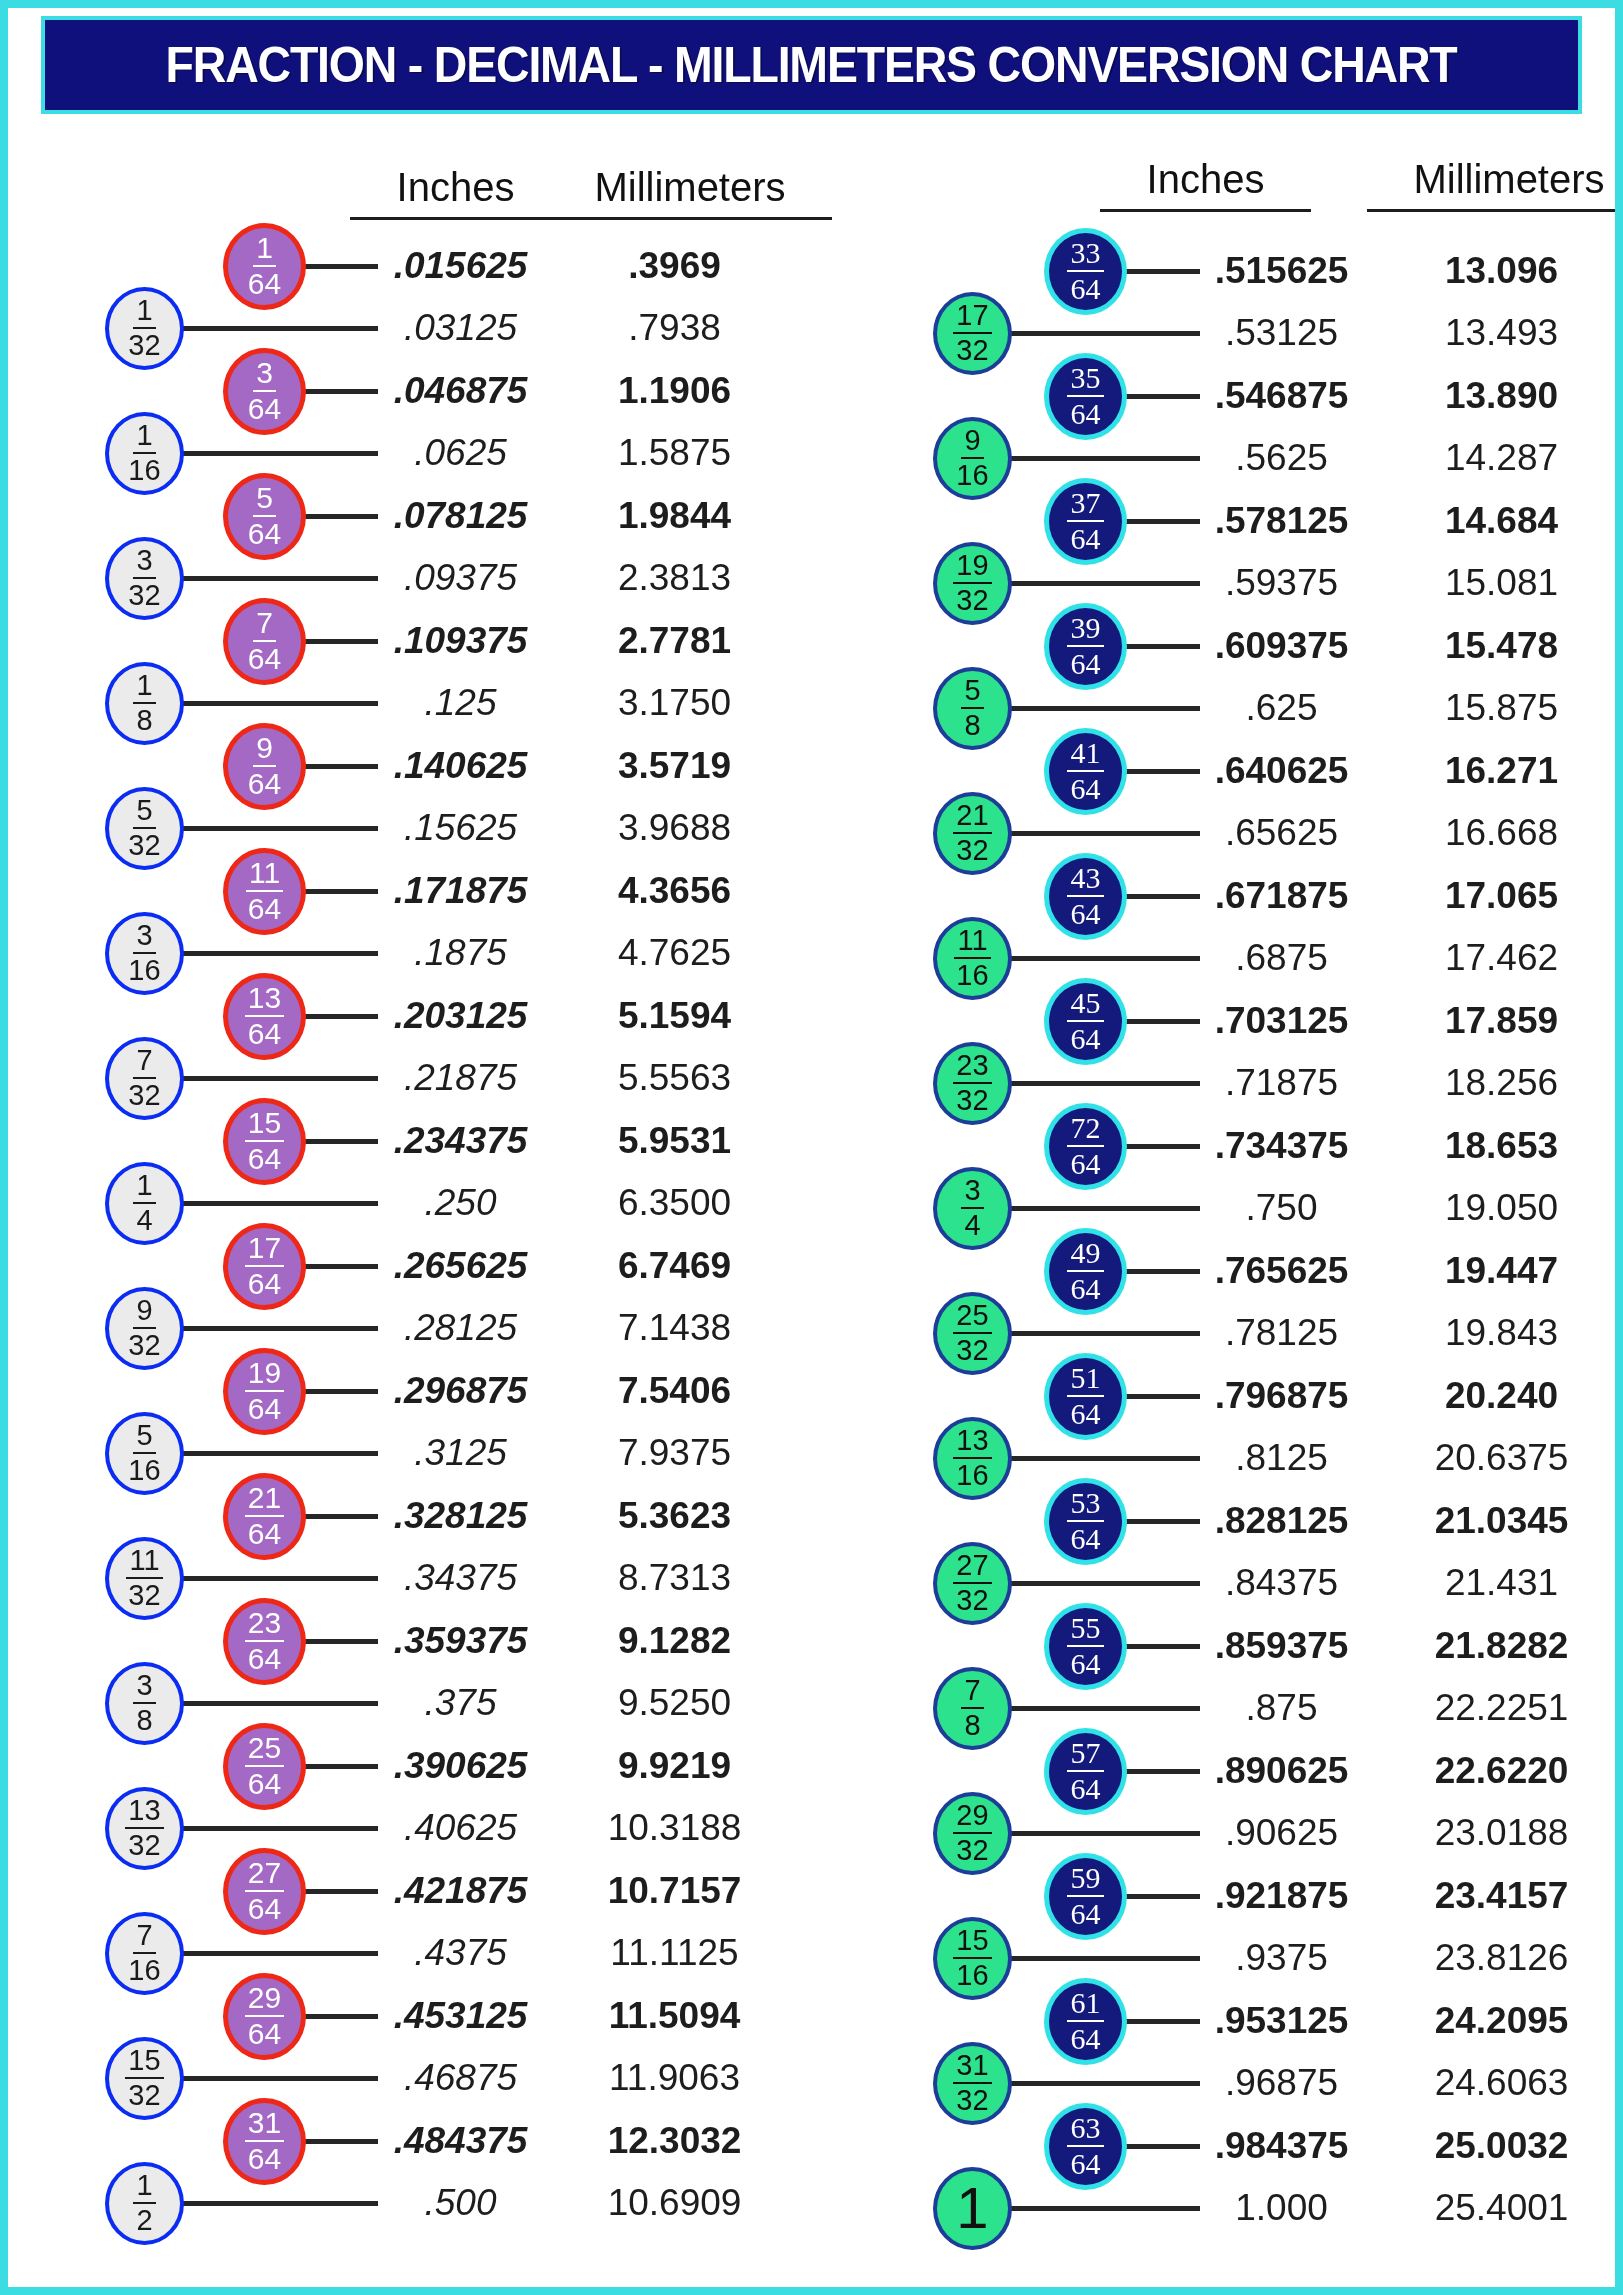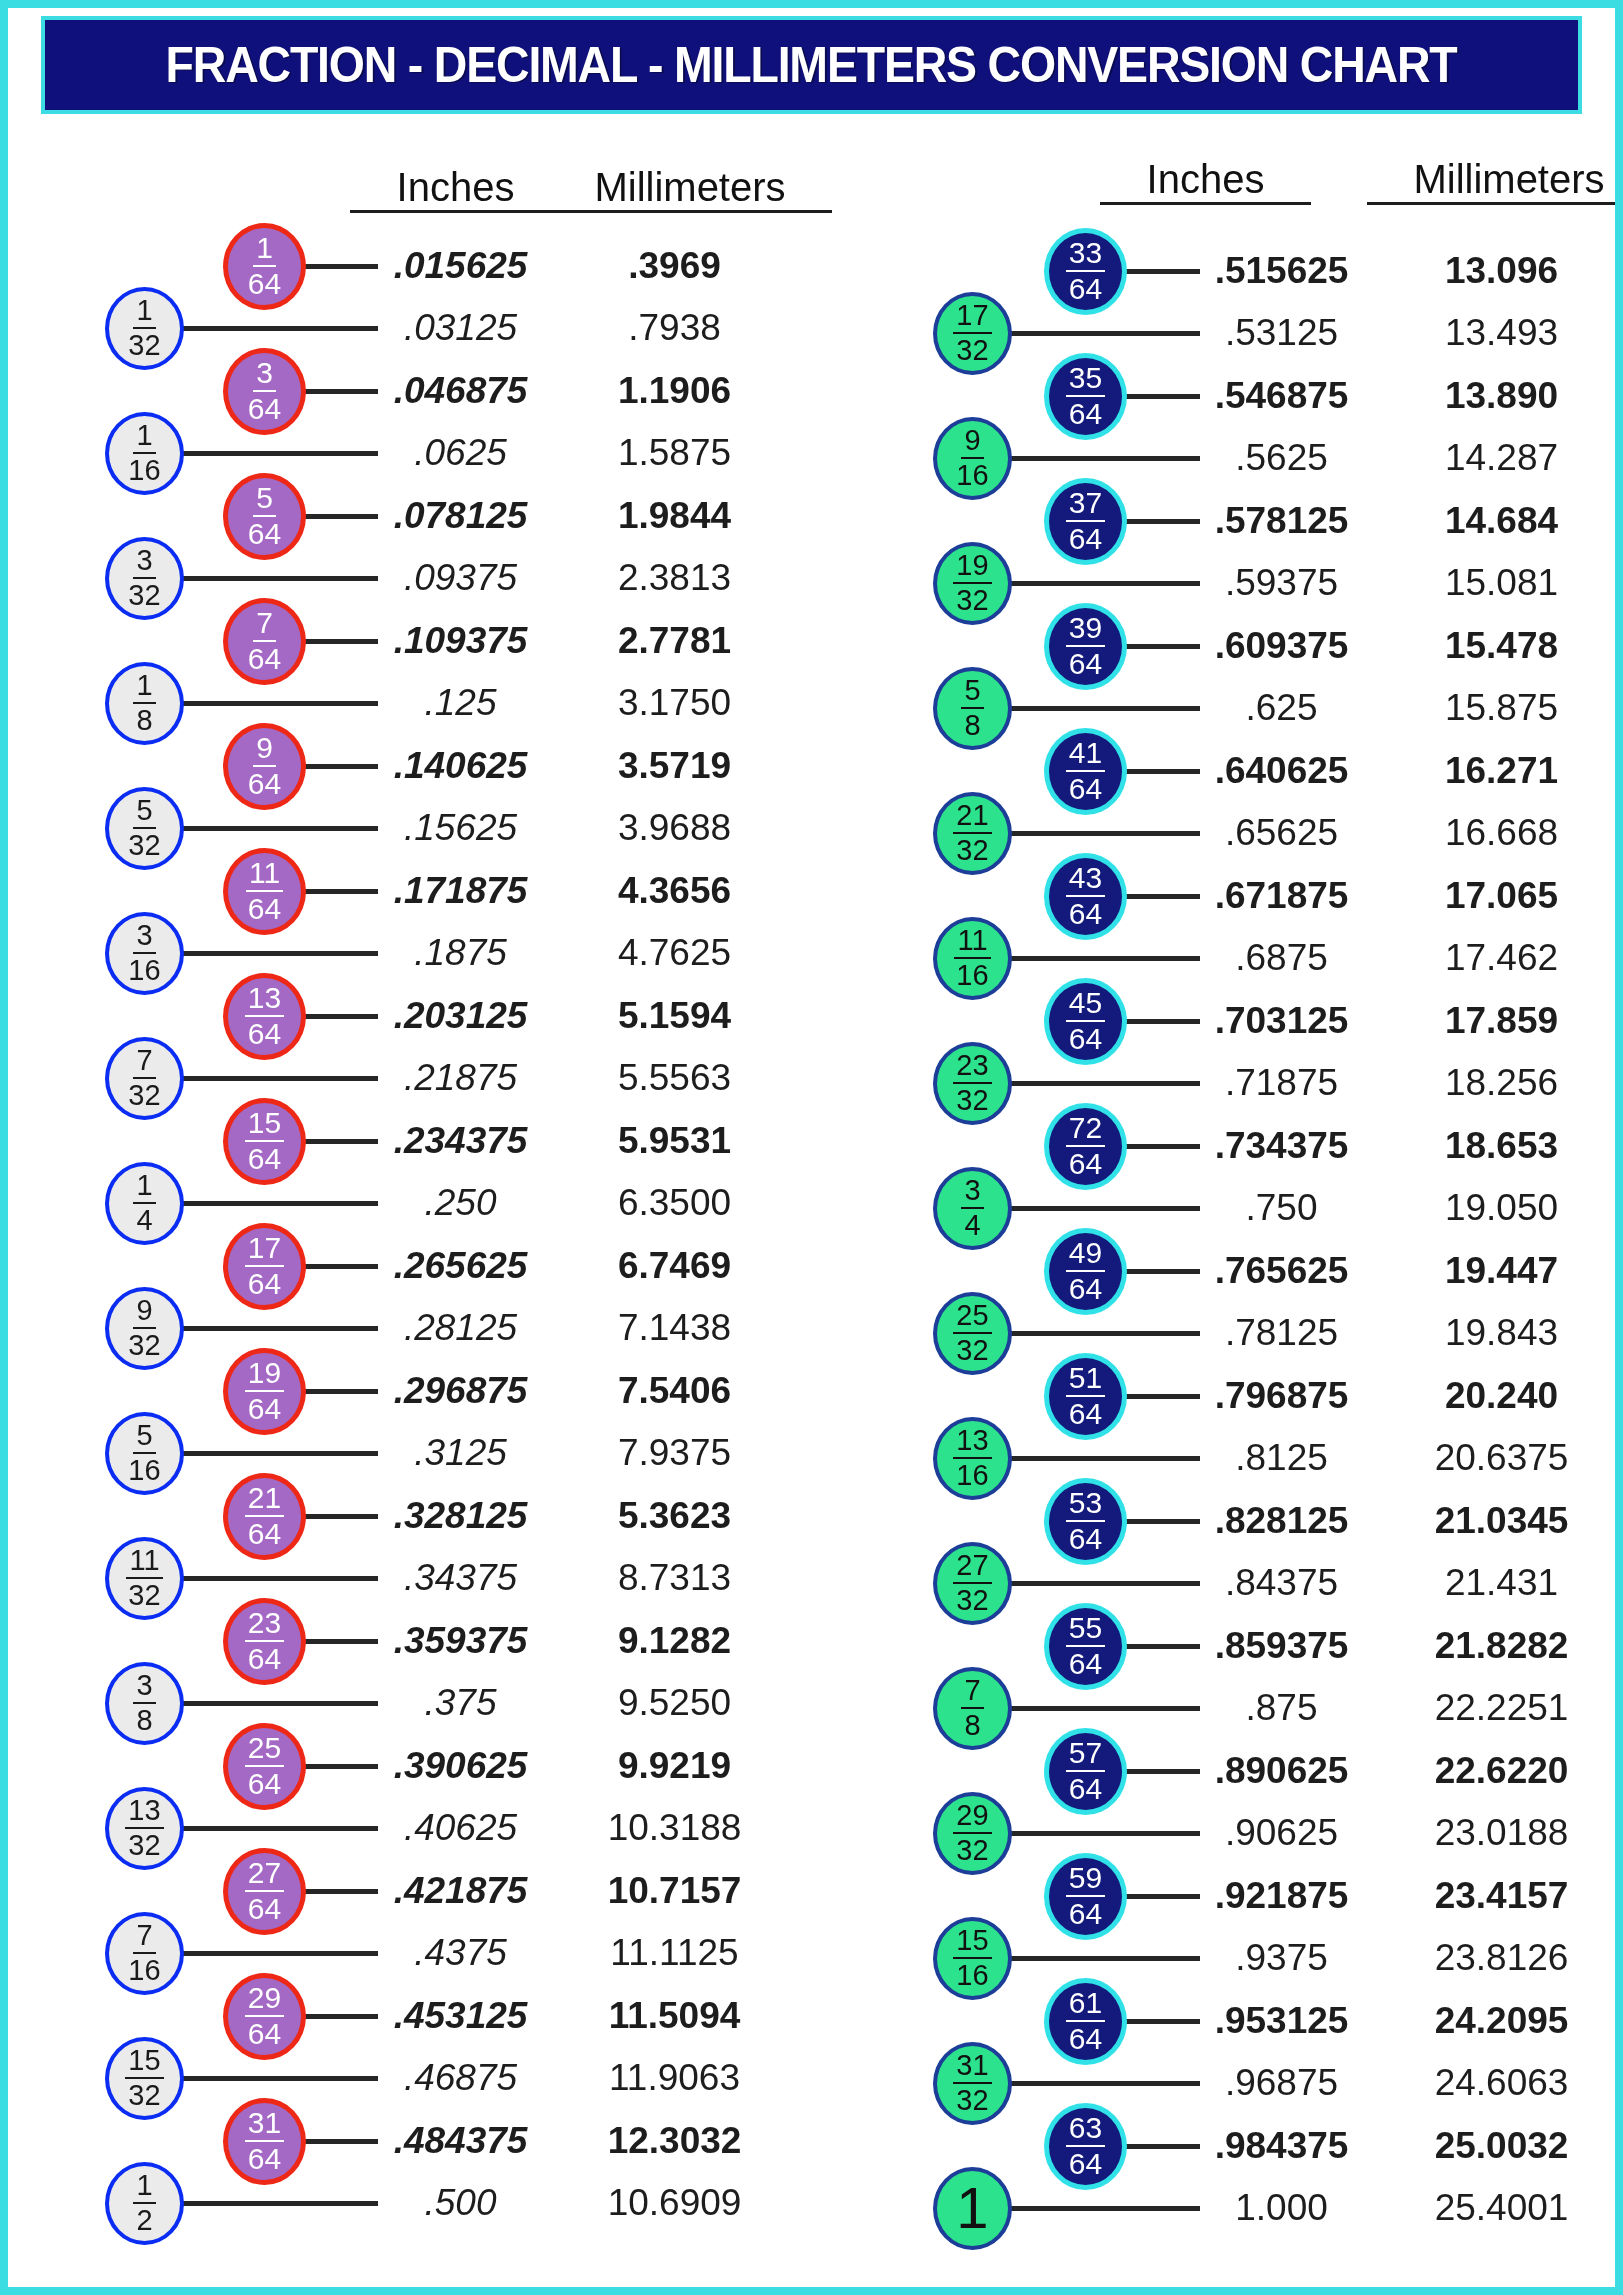--- a/index.html
+++ b/index.html
@@ -12,21 +12,21 @@
     position:absolute; left:33px; top:8px; width:1541px; height:98px;
     background:var(--navy, #10107c); border:4.6px solid var(--frame, #3cdde2);
     box-sizing:border-box; display:flex; align-items:center; justify-content:center;
   }
   .title-bar .tt {
     color:#fff; font-size:50px; font-weight:bold; letter-spacing:-1.3px; white-space:nowrap;
     transform:scaleX(0.93); transform-origin:center; text-shadow:2px 1.3px 0 rgba(0,0,0,0.35);
   }
   .hdr {
     position:absolute; text-align:center; font-size:40px; color:#111;
-    border-bottom:3.3px solid #1d1d1d; padding-bottom:0;
+    border-bottom:3.3px solid #1d1d1d; padding-bottom:7px;
   }
   .h-in0 { left:342px;  width:211px; top:157px; }
   .h-mm0 { left:540px;  width:284px; top:157px; }
   .h-in1 { left:1092px; width:211px; top:149px; }
   .h-mm1 { left:1359px; width:284px; top:149px; }
 
   .rows { position:absolute; left:0; width:1623px; }
   #col0 { top:227px; height:2002px; }
   #col1 { top:232px; height:2002px; }
 
@@ -42,21 +42,21 @@
 
   
   .c0.r64 .circle { background:var(--purple,#a469c5); border-color:var(--red,#ee2817); color:#fff; }
   .c0.rc  .circle { background:var(--lightgray,#ebebeb); border-color:var(--blue,#0b2cf2); color:#1a1a1a; }
   
   .c1.r64 .circle { background:var(--darknavy,#131a7c); border-color:var(--cyan,#30e2e8); color:#fff; }
   .c1.rc  .circle { background:var(--green,#2de28c); border-color:var(--navyborder,#1c3e99); color:#111; }
 
   .c0.r64 .circle { left:215px; }
   .c0.rc  .circle { left:97px; }
-  .c1.r64 .circle { left:1036px; }
+  .c1.r64 .circle { left:1036px;font-family:Liberation Serif, serif; }
   .c1.rc  .circle { left:925px; }
 
   .c0.r64 .line { left:256px;  width:114px; }
   .c0.rc  .line { left:137px;  width:233px; }
   .c1.r64 .line { left:1077px; width:115px; }
   .c1.rc  .line { left:964px; width:228px; }
 
   .num { border-bottom:2.6px solid currentColor; padding:0 3.3px 2px; margin-bottom:2px; }
   .den { padding-top:0.7px; }
   .circle.whole { font-size:58px; }

